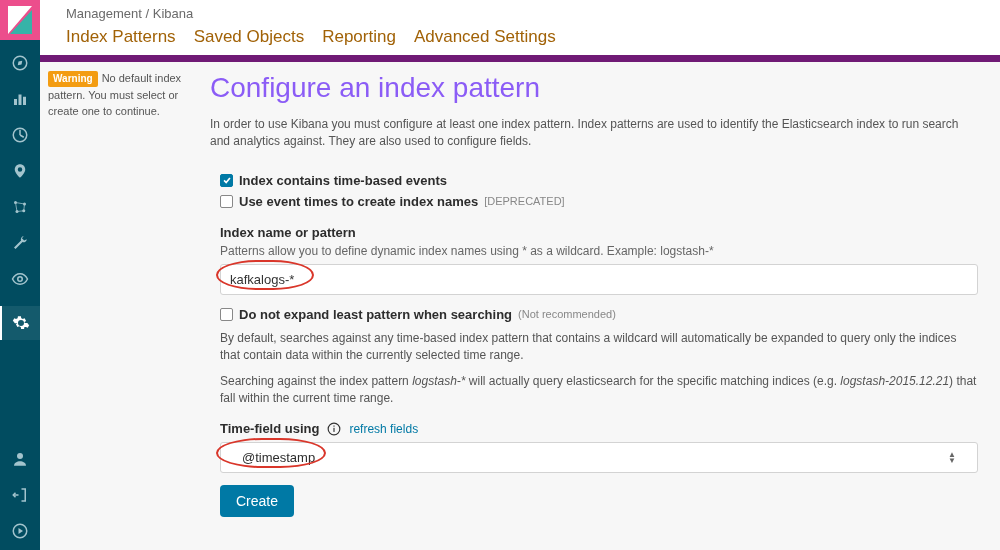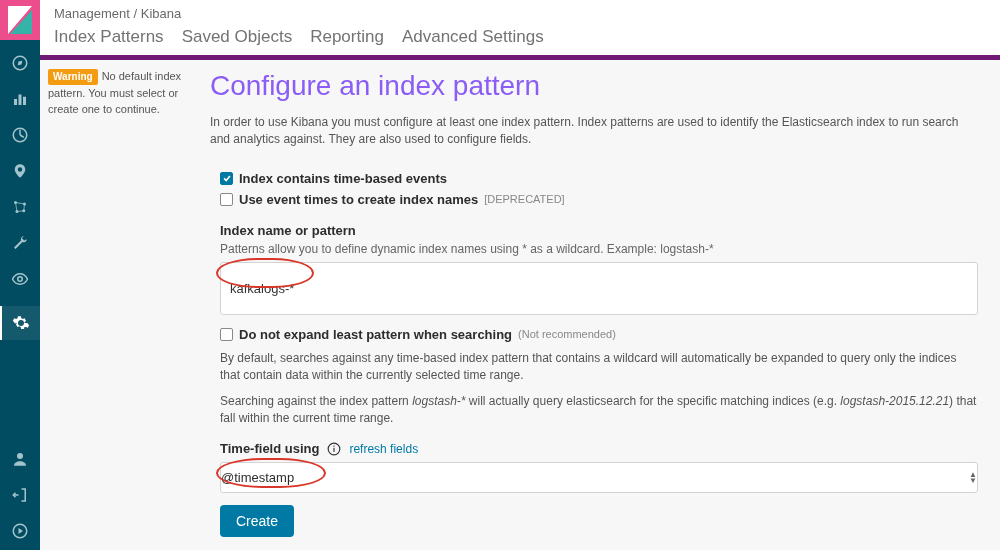--- a/index.html
+++ b/index.html
@@ -12,24 +12,24 @@
   .logo svg { position: absolute; top: 0; left: 0; }
   .rail-icons-top { margin-top: 14px; display: flex; flex-direction: column; gap: 18px; align-items: center; }
   .rail-icons-bottom { margin-top: auto; margin-bottom: 10px; display: flex; flex-direction: column; gap: 18px; align-items: center; }
   .rail-icon { width: 18px; height: 18px; color: #a3c4cd; cursor: pointer; }
   .rail-icon.active { color: #ffffff; }
   .rail-icon svg { display: block; }
   .rail-item-active { width: 40px; height: 34px; display:flex; align-items:center; justify-content:center; background: rgba(255,255,255,0.08); border-left: 2px solid #fff; }
 
   
   .main { flex: 1; display: flex; flex-direction: column; background: #f7f7f7; }
-  .top { background: #fff; border-bottom: 5px solid #701a75; padding: 0 14px; }
+  .top { background: #fff; border-bottom: 7px solid #701a75; padding: 0 26px; }
   .breadcrumbs { font-size: 13px; color: #6a6a6a; padding: 6px 0 2px; }
   .breadcrumbs a { color: #6a6a6a; text-decoration: none; }
-  .subtabs { display: flex; gap: 18px; padding: 4px 0 8px; font-size: 17px; color: #737373; }
+  .subtabs { display: flex; gap: 18px; padding: 4px 0 8px; font-size: 17px; color: #a16207; }
   .subtabs span { cursor: pointer; }
 
   .body { display: flex; flex: 1; overflow: hidden; }
   .warn-col { width: 160px; padding: 8px; }
   .warn-badge { display: inline-block; background: #f39c12; color: #fff; font-size: 10px; font-weight: 700; padding: 1px 5px; border-radius: 2px; margin-right: 4px; }
   .warn-text { font-size: 11px; color: #555; line-height: 1.4; }
 
   .content { flex: 1; padding: 10px 22px 20px 10px; overflow-y: auto; }
   h1.title { font-size: 28px; font-weight: 400; color: #8b5cf6; margin-bottom: 12px; }
   .desc { font-size: 12px; color: #555; line-height: 1.45; margin-bottom: 22px; }
@@ -37,34 +37,34 @@
   .form-inner { padding-left: 10px; }
   .cbrow { display: flex; align-items: center; gap: 6px; margin-bottom: 6px; font-size: 13px; font-weight: 700; }
   .cbrow .tag { font-weight: 400; font-size: 11px; color: #888; }
   .cb { width: 13px; height: 13px; border: 1px solid #888; border-radius: 2px; display: inline-flex; align-items: center; justify-content: center; background: #fff; cursor: pointer; }
   .cb.checked { background: #0079a5; border-color: #0079a5; }
   .cb.checked svg { stroke: #fff; }
 
   .section-label { font-weight: 700; font-size: 13px; margin-top: 16px; margin-bottom: 4px; }
   .hint { font-size: 12px; color: #666; margin-bottom: 6px; }
   .input-wrap { position: relative; }
-  input.text { width: 100%; border: 1px solid #d3d3d3; border-radius: 3px; padding: 18px 9px; font-size: 13px; color: #333; background: #fff; }
+  input.text { width: 100%; border: 1px solid #d3d3d3; border-radius: 3px; padding: 7px 9px; font-size: 13px; color: #333; background: #fff; }
 
   .circle-annot { position: absolute; border: 2px solid #d9362a; border-radius: 50% / 60%; pointer-events: none; }
 
   .para { font-size: 12px; color: #555; line-height: 1.45; margin-top: 8px; }
   .para em { font-style: italic; }
 
   .tf-row { display: flex; align-items: center; gap: 8px; margin-top: 14px; }
   .tf-row .section-label { margin: 0; }
   .info-icon { width: 14px; height: 14px; display:inline-flex; }
   .refresh { color: #0079a5; font-size: 12px; cursor: pointer; }
 
   .select-wrap { position: relative; margin-top: 6px; }
-  .select { width: 100%; border: 1px solid #d3d3d3; border-radius: 3px; padding: 7px 0; font-size: 13px; background: #fff; cursor: pointer; display:flex; justify-content:space-between; align-items:center; }
+  .select { width: 100%; border: 1px solid #d3d3d3; border-radius: 3px; padding: 7px 21px; font-size: 13px; background: #fff; cursor: pointer; display:flex; justify-content:space-between; align-items:center; }
   .select .chevs { display:flex; flex-direction:column; font-size:8px; line-height:6px; color:#666; }
 
   .btn { margin-top: 12px; display: inline-block; background: #0079a5; color: #fff; border: none; border-radius: 4px; padding: 8px 16px; font-size: 14px; cursor: pointer; text-align: right; }
 
   .noninter { color: #888; font-weight: 400; }
 </style>
 </head>
 <body>
 
 <div class="app">

